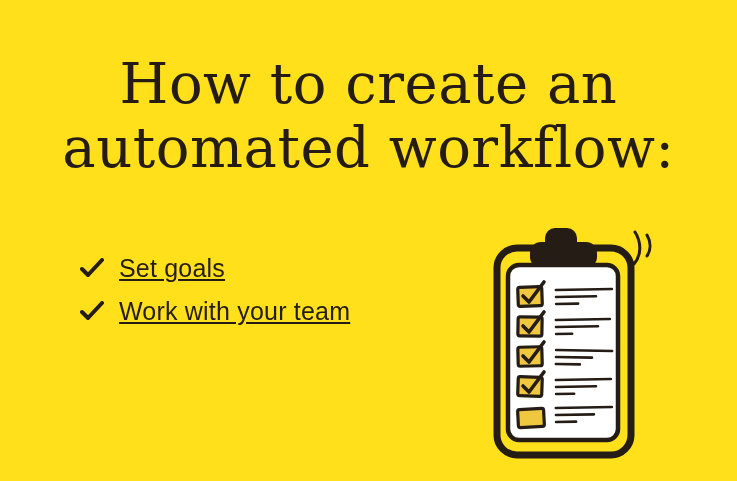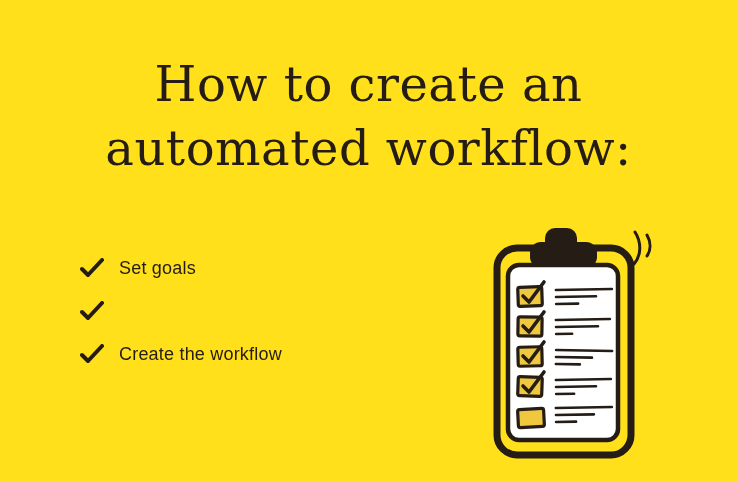--- a/index.html
+++ b/index.html
@@ -22,21 +22,21 @@
     color: var(--ink);
   }
   .title {
     position: absolute;
     top: 52px;
     left: 0;
     width: 737px;
     text-align: center;
     font-family: "DejaVu Serif", serif;
     font-weight: 500;
-    font-size: 48px;
+    font-size: 56px;
     line-height: 64px;
     letter-spacing: 0.5px;
     white-space: pre-line;
     color: var(--ink);
   }
   .checklist {
     position: absolute;
     left: 80px;
     top: 258px;
   }
@@ -47,25 +47,26 @@
     height: 20px;
     margin-bottom: 23px;
   }
   .check-icon {
     width: 24px;
     height: 20px;
     flex: 0 0 auto;
     display: block;
   }
   .item-label {
-    font-size: 18px;
+    font-size: 25px;
     line-height: 20px;
     letter-spacing: 0.2px;
     color: var(--ink);
     white-space: nowrap;
+    text-decoration: underline;
   }
   .illustration {
     position: absolute;
     left: 478px;
     top: 216px;
     width: 195px;
     height: 245px;
   }
 </style>
 </head>
@@ -80,26 +81,21 @@
     <div class="checklist-item">
       <svg class="check-icon" viewBox="0 0 24 20">
         <polyline points="2,11 8,17 22,2" fill="none" stroke="var(--ink)" stroke-width="4" stroke-linecap="round" stroke-linejoin="round"></polyline>
       </svg>
       <span class="item-label">Set goals</span>
     </div>
     <div class="checklist-item">
       <svg class="check-icon" viewBox="0 0 24 20">
         <polyline points="2,11 8,17 22,2" fill="none" stroke="var(--ink)" stroke-width="4" stroke-linecap="round" stroke-linejoin="round"></polyline>
       </svg>
-    </div>
-    <div class="checklist-item">
-      <svg class="check-icon" viewBox="0 0 24 20">
-        <polyline points="2,11 8,17 22,2" fill="none" stroke="var(--ink)" stroke-width="4" stroke-linecap="round" stroke-linejoin="round"></polyline>
-      </svg>
-      <span class="item-label">Create the workflow</span>
+      <span class="item-label">Work with your team</span>
     </div>
   </div>
 
   <svg class="illustration" viewBox="0 0 195 245">
 
     <g fill="none" stroke="var(--ink)" stroke-width="3" stroke-linecap="round">
       <path d="M156 48 C 163 40, 164 27, 157 16"></path>
       <path d="M169 40 C 173 34, 173 26, 169 19"></path>
     </g>
 

